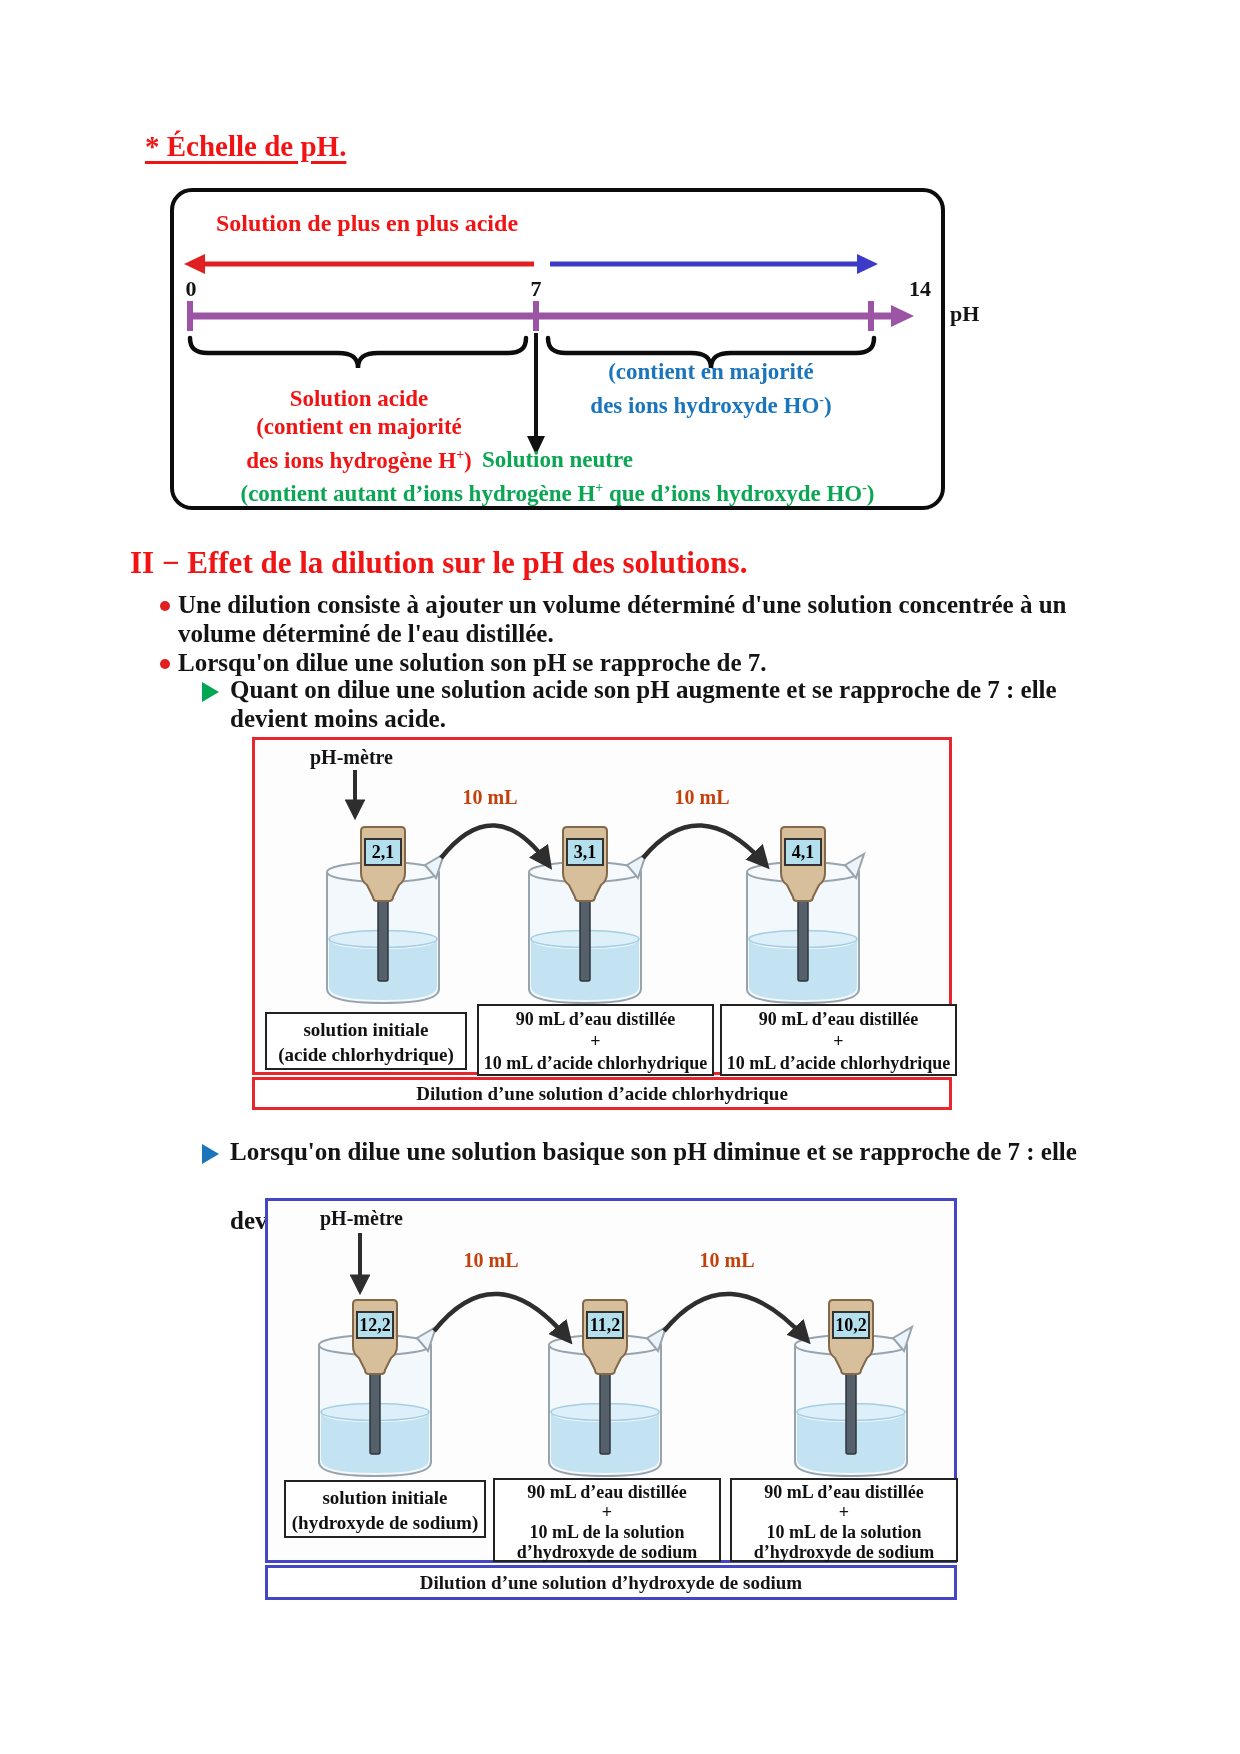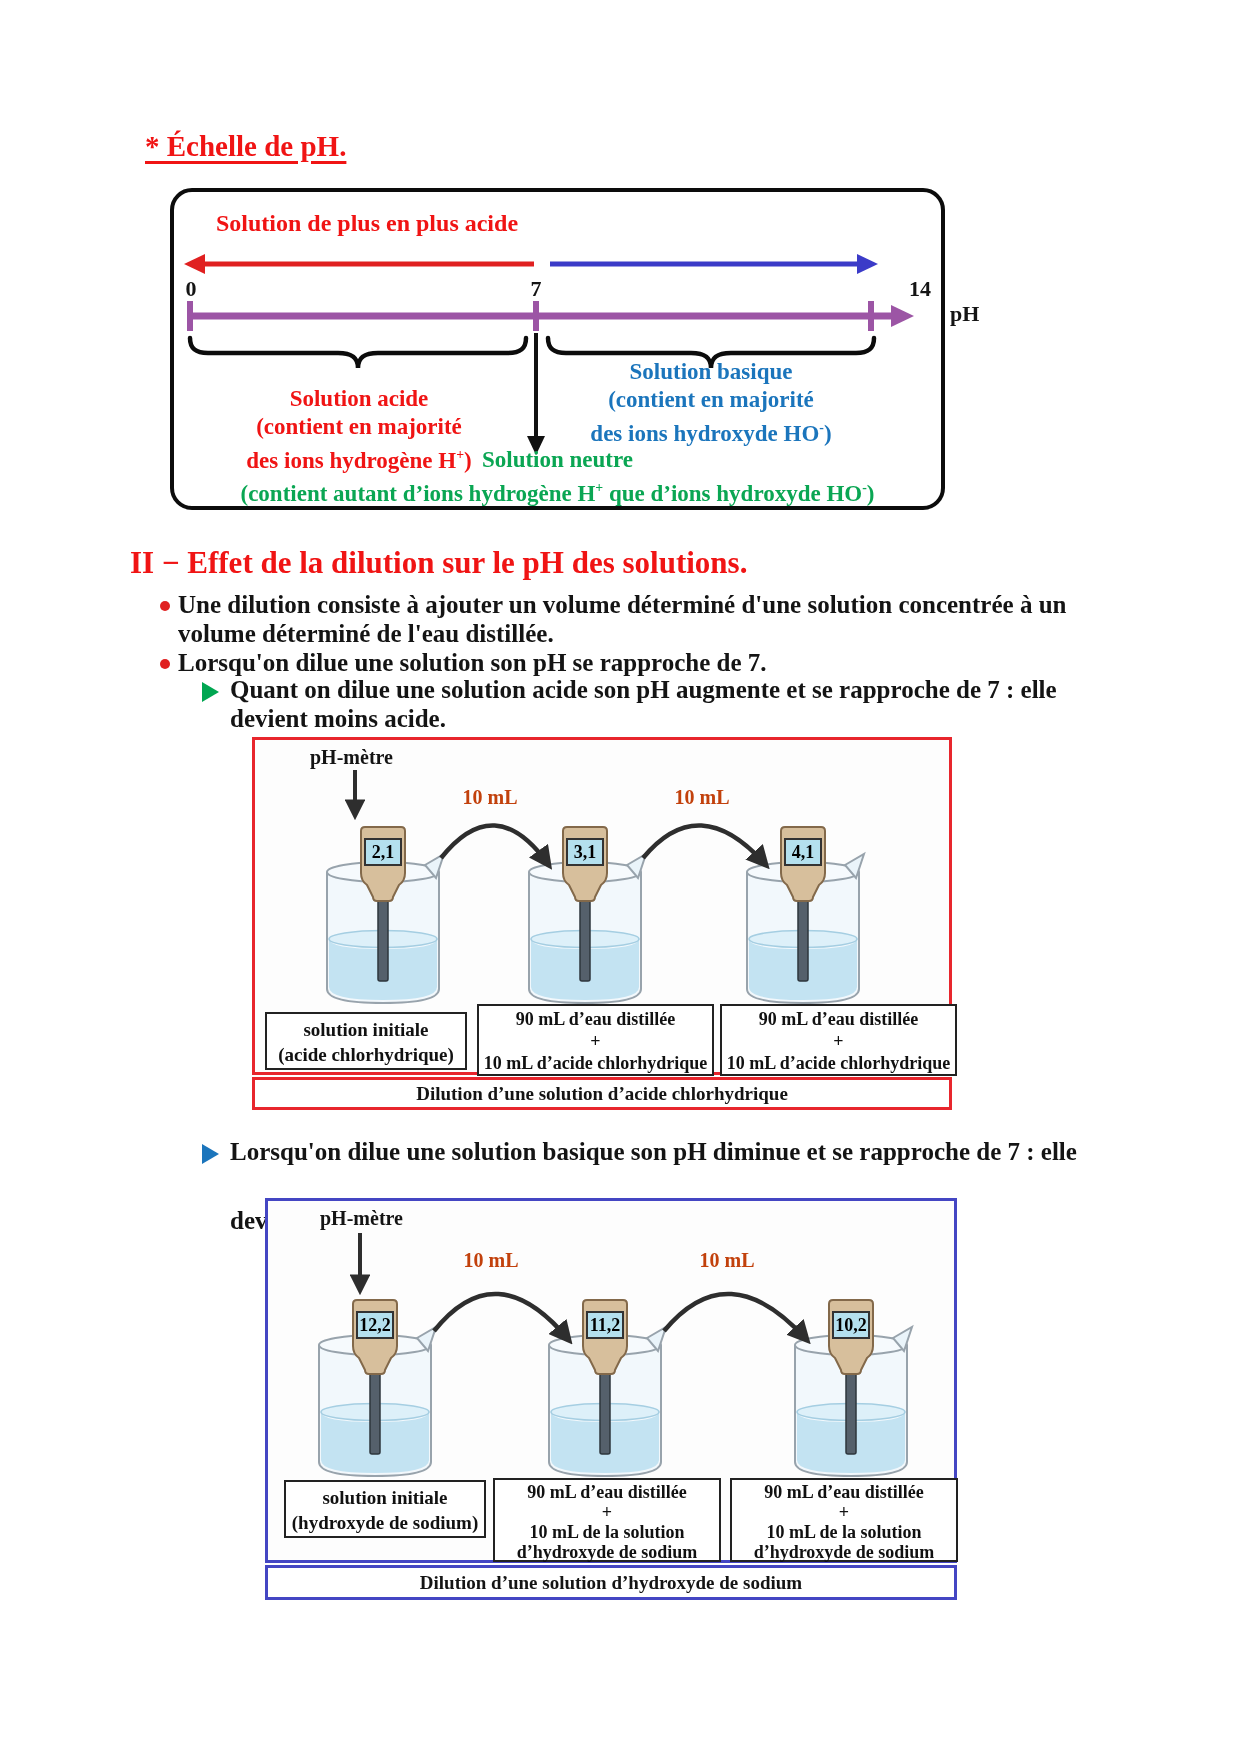--- a/index.html
+++ b/index.html
@@ -98,21 +98,20 @@
     <div class="abs tick-num ctr" style="left:349px;top:84px;width:26px;">7</div>
     <div class="abs tick-num ctr" style="left:680px;top:84px;width:36px;margin-left:48px;">14</div>
     <div class="abs ph-label">pH</div>
 
     <div class="abs zone zone-acid ctr">
       <div class="nowrap">Solution acide</div>
       <div class="nowrap">(contient en majorité</div>
       <div class="nowrap"><span>des ions hydrogène H</span><sup class="s">+</sup><span>)</span></div>
     </div>
     <div class="abs zone zone-base ctr">
-      <div class="nowrap">Solution basique</div>
       <div class="nowrap">(contient en majorité</div>
       <div class="nowrap"><span>des ions hydroxyde HO</span><sup class="s">-</sup><span>)</span></div>
     </div>
     <div class="abs zone-neutral ctr">
       <div class="nowrap">Solution neutre</div>
       <div class="nowrap"><span>(contient autant d’ions hydrogène H</span><sup class="s">+</sup><span> que d’ions hydroxyde HO</span><sup class="s">-</sup><span>)</span></div>
     </div>
   </div>
 
   <div class="abs sec-heading nowrap">II − Effet de la dilution sur le pH des solutions.</div>

